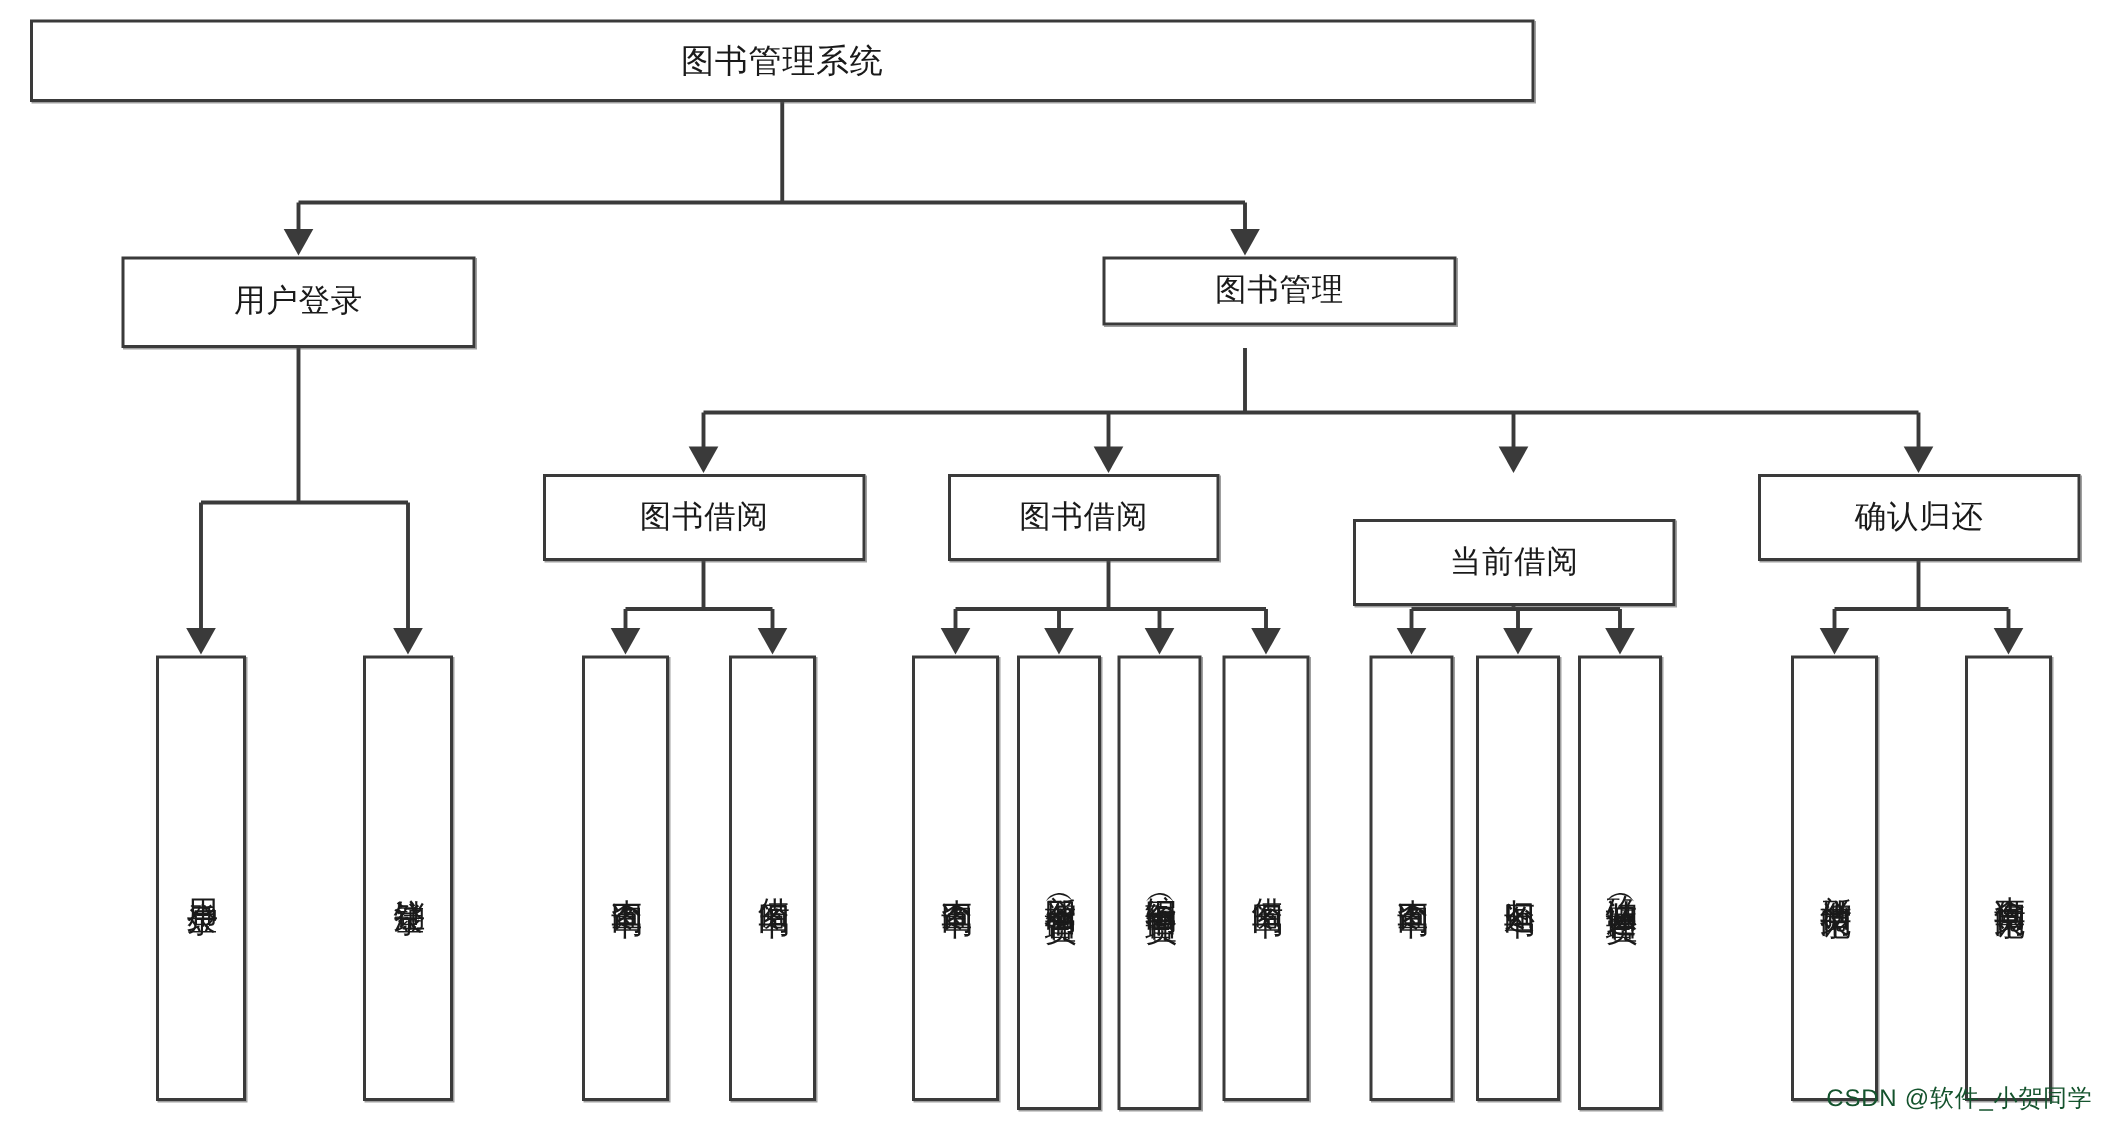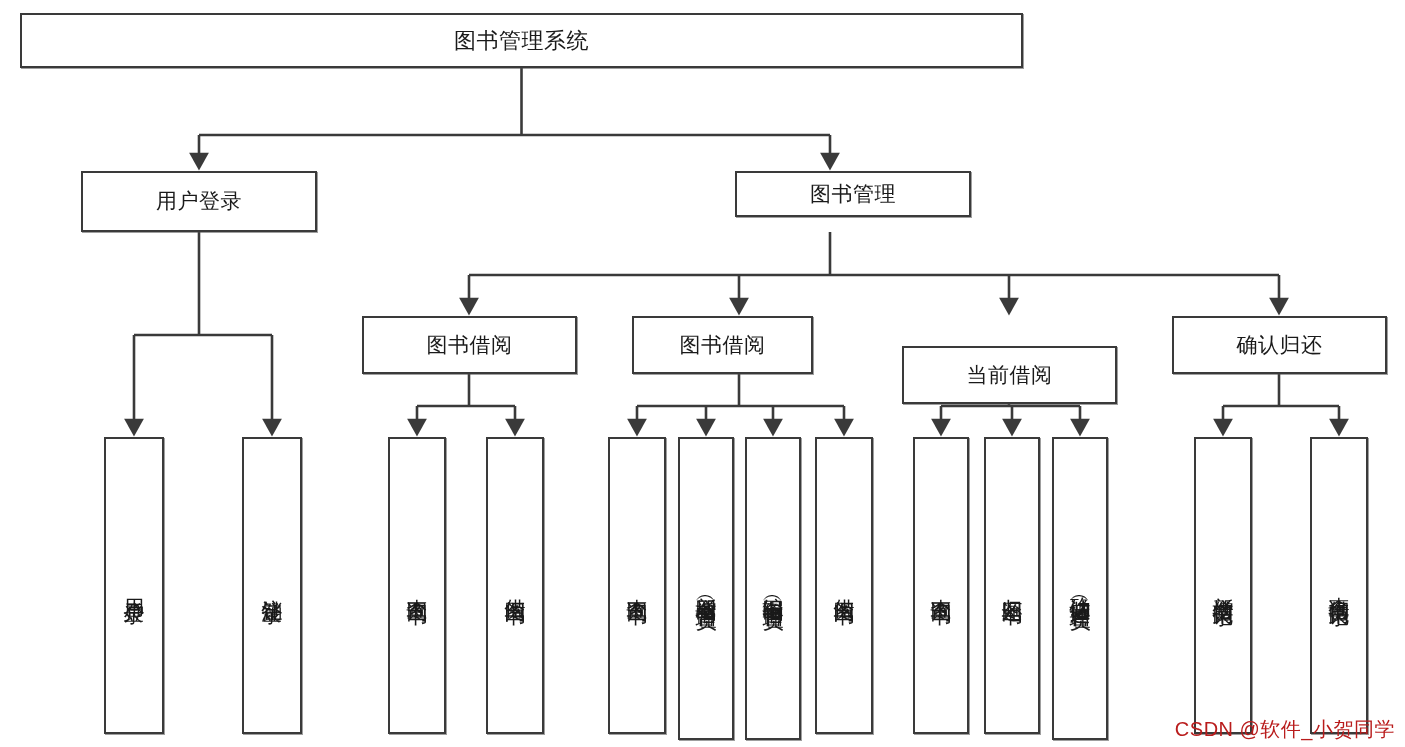--- a/index.html
+++ b/index.html
@@ -61,22 +61,22 @@
     text-orientation: upright;
     font-size: 21px;
     line-height: 1.05;
     letter-spacing: 2px;
     white-space: nowrap;
   }
   #watermark {
     position: absolute;
     right: 10px;
     bottom: 4px;
-    font-size: 20px;
-    color: #b91c1c;
+    font-size: 16px;
+    color: #14532d;
     letter-spacing: 0.5px;
     white-space: nowrap;
     user-select: none;
   }
 </style>
 </head>
 <body>
 
 <div id="diagram-root">
 

